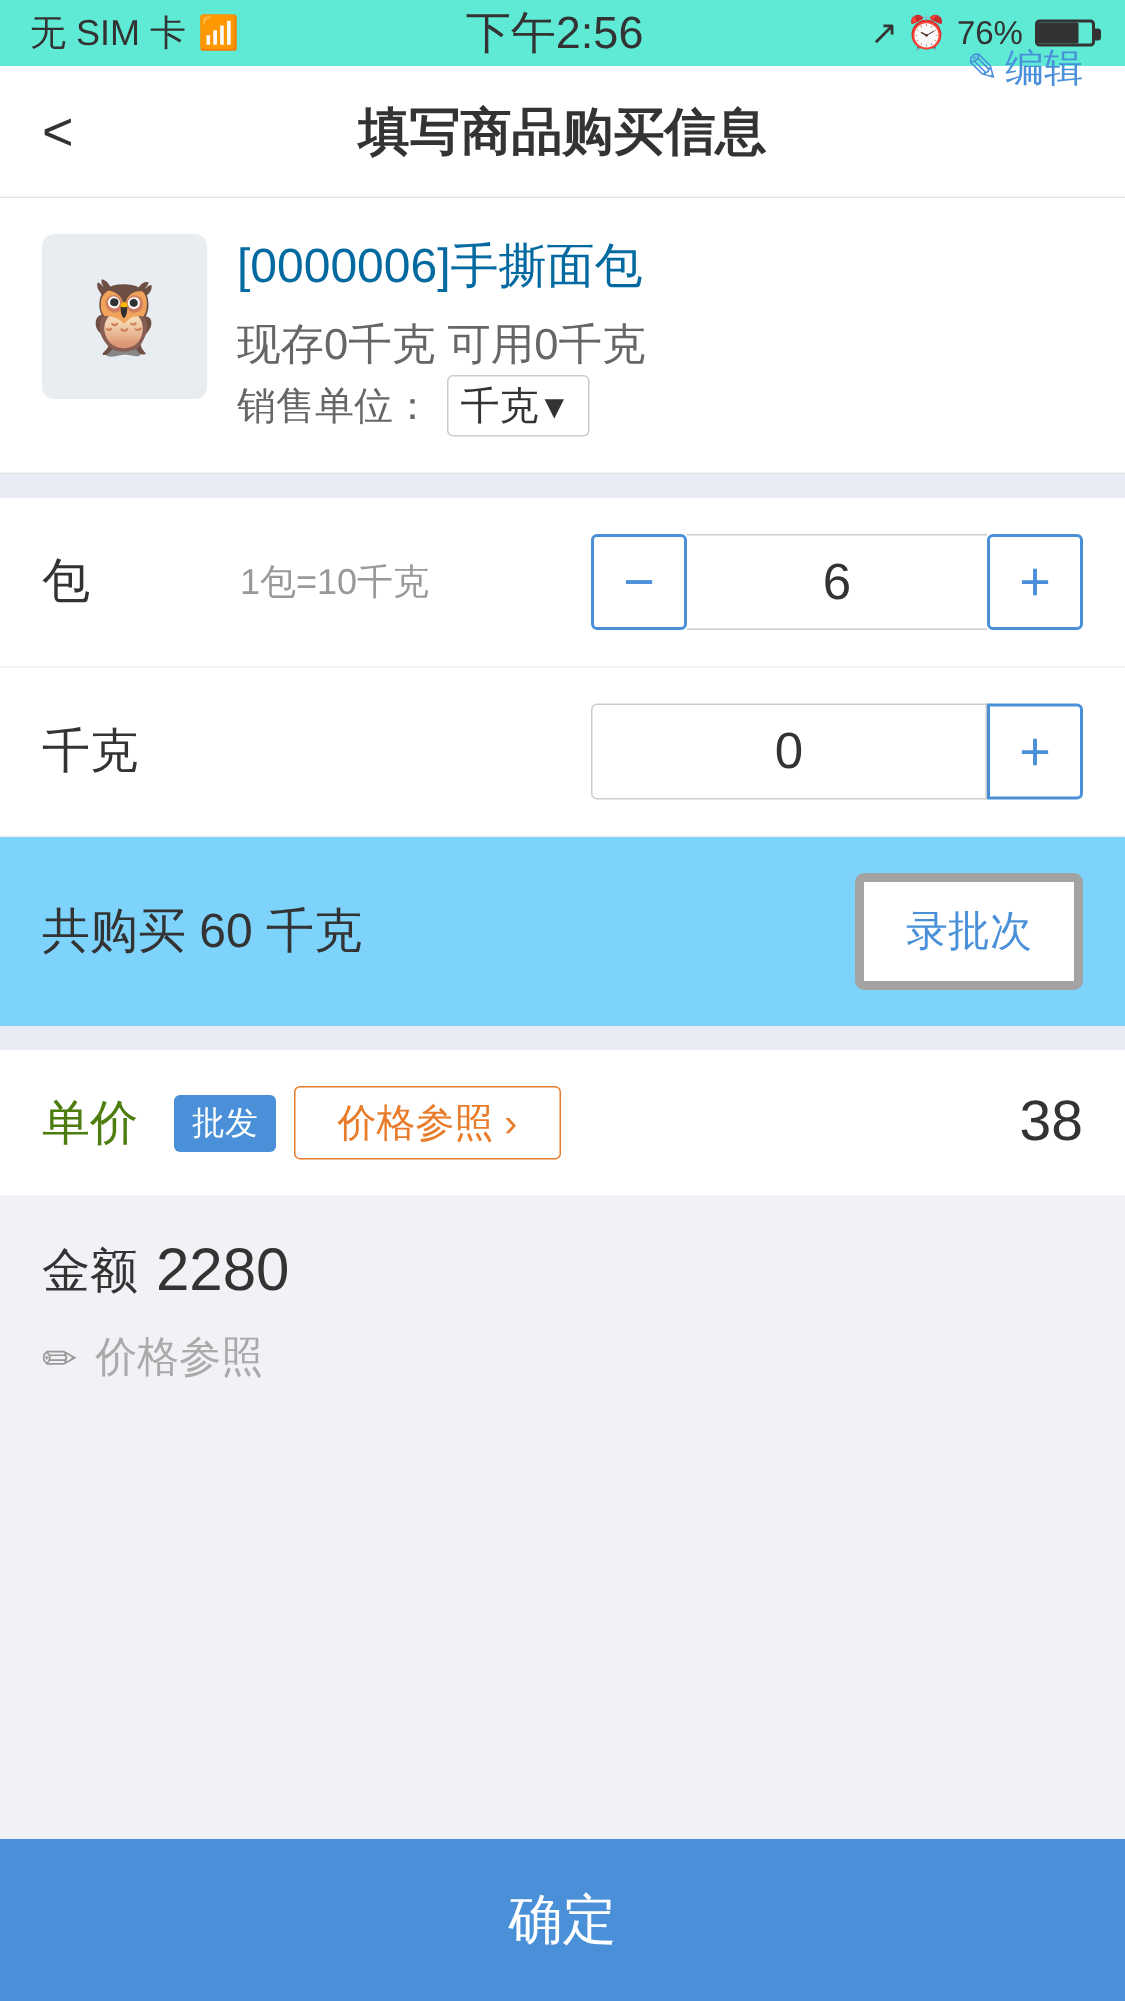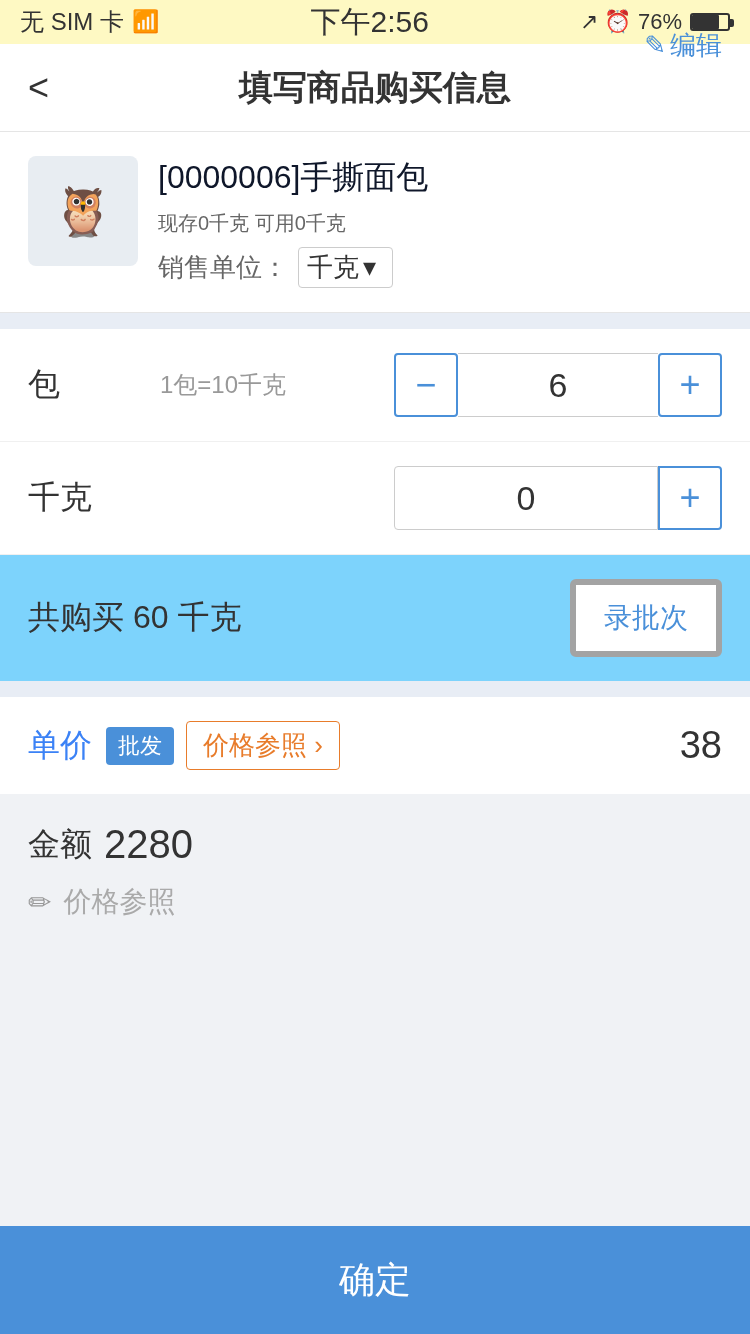--- a/index.html
+++ b/index.html
@@ -10,21 +10,21 @@
       background: #f0f2f5;
       font-family: -apple-system, "PingFang SC", "Helvetica Neue", sans-serif;
       font-size: 28px;
       color: #333;
       position: relative;
     }
 
     
     .status-bar {
       height: 44px;
-      background: #fef9c3;
+      background: #5eead4;
       display: flex;
       align-items: center;
       justify-content: space-between;
       padding: 0 20px;
       font-size: 24px;
       color: #333;
     }
     .status-left { display: flex; align-items: center; gap: 8px; }
     .status-center { font-size: 30px; font-weight: 500; }
     .status-right { display: flex; align-items: center; gap: 6px; font-size: 22px; }
@@ -75,22 +75,22 @@
       display: flex;
       align-items: center;
       justify-content: center;
       flex-shrink: 0;
     }
     .product-image-owl {
       font-size: 48px;
       color: #5b8db8;
     }
     .product-info { flex: 1; }
-    .product-name { font-size: 32px; font-weight: 500; color: #0f172a; margin-bottom: 10px; }
-    .product-stock { font-size: 20px; color: #666; margin-bottom: 10px; }
+    .product-name { font-size: 32px; font-weight: 500; color: #0369a1; margin-bottom: 10px; }
+    .product-stock { font-size: 29px; color: #666; }
     .product-unit { font-size: 26px; color: #666; display: flex; align-items: center; gap: 10px; }
     .unit-select {
       border: 1px solid #ccc;
       border-radius: 4px;
       padding: 2px 16px 2px 8px;
       font-size: 26px;
       color: #333;
       background: #fff;
       position: relative;
       display: inline-flex;
@@ -188,35 +188,35 @@
       cursor: pointer;
     }
 
     
     .price-section {
       background: #fff;
       padding: 24px 28px;
       display: flex;
       align-items: center;
     }
-    .price-label { font-size: 32px; color: #3b82f6; margin-right: 14px; text-align: right; }
+    .price-label { font-size: 32px; color: #4d7c0f; margin-right: 24px; text-align: right; }
     .price-tag {
       background: #4a90d9;
       color: #fff;
       font-size: 22px;
       padding: 4px 12px;
       border-radius: 4px;
       margin-right: 12px;
     }
     .price-ref-btn {
       border: 1.5px solid #e87c2b;
       color: #e87c2b;
       background: #fff;
       font-size: 26px;
-      padding: 6px 16px;
+      padding: 6px 28px;
       border-radius: 4px;
       display: flex;
       align-items: center;
       gap: 4px;
       cursor: pointer;
     }
     .price-value { margin-left: auto; font-size: 38px; color: #333; font-weight: 500; }
 
     
     .amount-section {

